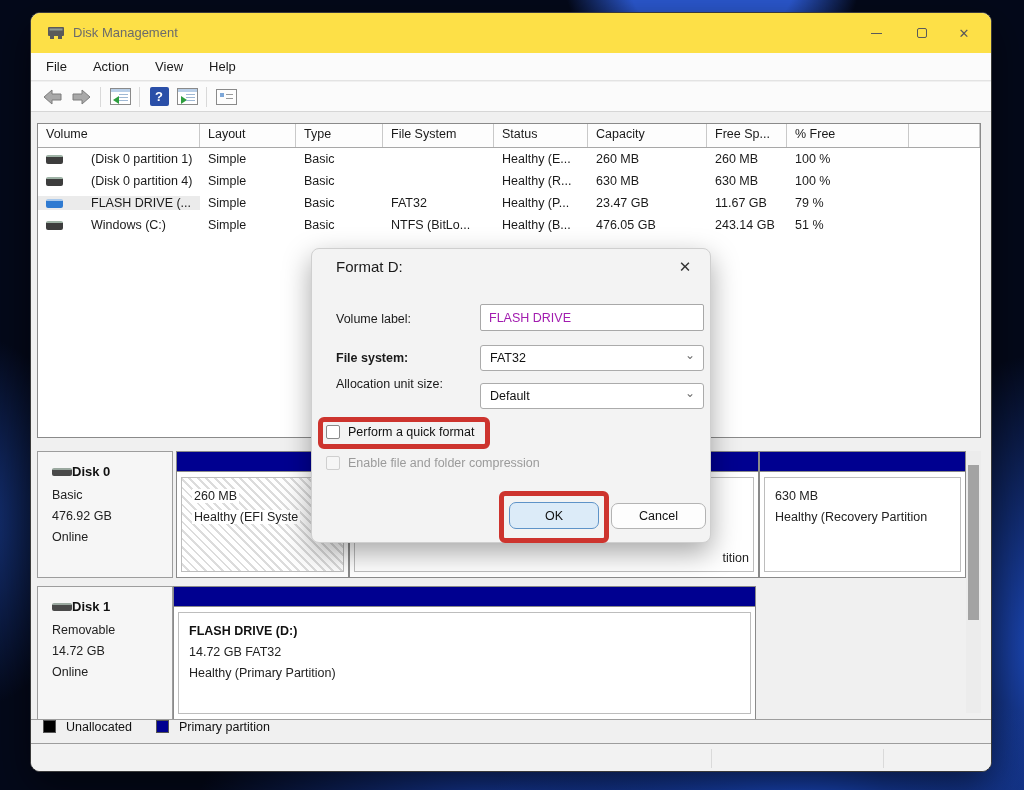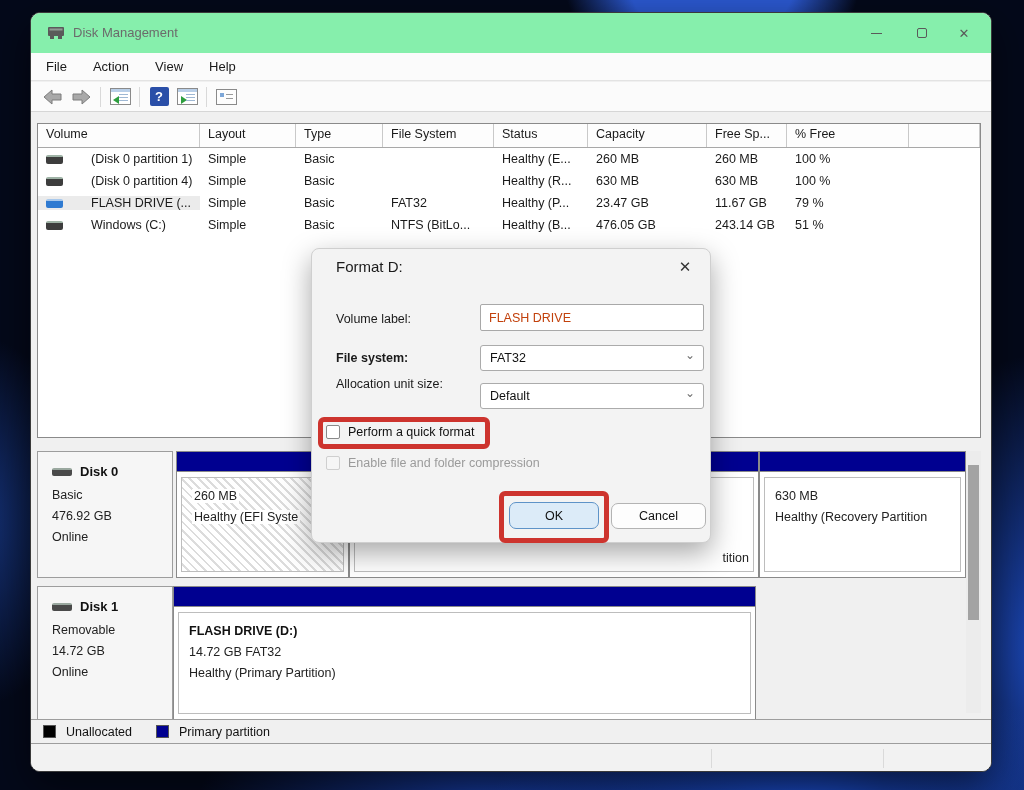--- a/index.html
+++ b/index.html
@@ -13,21 +13,21 @@
       radial-gradient(ellipse 420px 180px at 48% 102%, #163a9e 0%, rgba(22,58,158,0) 70%),
       radial-gradient(ellipse 170px 260px at -3% 66%, #16357e 0%, rgba(22,53,126,0) 72%),
       #04091a;
   }
   .window {
     position:absolute; left:30px; top:12px; width:962px; height:760px;
     background:#f0f0f0; border-radius:10px; overflow:hidden;
     box-shadow:0 14px 40px rgba(0,0,0,0.55); border:1px solid #3a3a3a;
   }
   
-  .titlebar { position:absolute; left:0; top:0; width:100%; height:40px; background:#86efac; }
+  .titlebar { position:absolute; left:0; top:0; width:100%; height:40px; background:#fde047; }
   .titlebar .app-icon { position:absolute; left:16px; top:11px; }
   .titlebar .title { position:absolute; left:42px; top:12px; font-size:13px; color:#6b6b6b; }
   .winctl { position:absolute; top:0; width:46px; height:40px; display:flex; align-items:center; justify-content:center; color:#5a5a5a; }
   .ctl-min { right:92px; } .ctl-max { right:46px; } .ctl-close { right:4px; font-size:13px; }
   .ctl-min .bar { width:11px; height:1px; background:#5a5a5a; }
   .ctl-max .box { width:10px; height:10px; border:1px solid #5a5a5a; border-radius:2px; }
   
   .menubar { position:absolute; left:0; top:40px; width:100%; height:28px; background:#fbfbfb; border-bottom:1px solid #e3e3e3; display:flex; align-items:center; padding-left:15px; gap:26px; }
   .menubar span { font-size:13px; color:#1a1a1a; }
   
@@ -43,46 +43,46 @@
   .vl-row { height:22px; align-items:center; }
   .vl-row > div { font-size:12.5px; color:#1a1a1a; padding-left:8px; white-space:nowrap; overflow:hidden;gap:28px; }
   .vol-cell { display:flex; align-items:center; gap:6px; }
   .vol-cell.selected { background:#ebebeb; }
   .drive-ic { width:17px; height:9px; border-radius:2px; background:#3d3d3d; border-top:2px solid #9fb3a6; flex:0 0 auto; }
   .drive-ic.blue { background:#2f7ad1; border-top:2px solid #a9c9ec; }
   
   .graph { position:absolute; left:6px; top:425px; width:944px; height:281px; background:#f0f0f0; }
   .disk-row { position:absolute; left:0; }
   .disk-label { position:absolute; left:0; top:0; width:136px; height:100%; background:#f6f6f6; border:1px solid #9d9d9d; padding:12px 0 0 14px; }
-  .disk-label .dname { display:flex; align-items:center; gap:8px; font-size:13px; font-weight:bold; color:#111; margin-bottom:6px; }
+  .disk-label .dname { display:flex; align-items:center; font-size:13px; font-weight:bold; color:#111; margin-bottom:6px; }
   .disk-label .dline { font-size:12.5px; color:#222; line-height:21px; }
   .dl-ic { width:20px; height:8px; border-radius:2px; background:#4a4a4a; border-top:2px solid #9aa89f; }
   .pstrip { position:absolute; top:0; height:100%; display:flex; }
   .pcell { position:relative; height:100%; border:1px solid #8a8a8a; background:#fff; }
   .pband { position:absolute; left:0; top:0; right:0; height:20px; background:#000090; border-bottom:1px solid #8a8a8a; }
   .pbody { position:absolute; left:4px; right:4px; top:25px; bottom:5px; background:#fff; border:1px solid #bdbdbd; padding:8px 0 0 10px; overflow:hidden; }
   .pbody.hatch { background:repeating-linear-gradient(45deg, #ffffff 0 4px, #dcdcdc 4px 6px); }
   .ptitle { font-size:12.5px; font-weight:bold; color:#111; line-height:21px; white-space:nowrap; }
   .pline { font-size:12.5px; color:#222; line-height:21px; white-space:nowrap; }
   .chip { background:#fff; padding:0 2px; }
   .frag { position:absolute; right:4px; bottom:6px; font-size:12.5px; color:#222; }
   .vscroll { position:absolute; right:0; top:13px; width:15px; height:262px; background:#ececec; }
   .vscroll .thumb { position:absolute; left:2px; top:14px; width:11px; height:155px; background:#a3a3a3; }
   
-  .legend { position:absolute; left:0; top:706px; width:100%; height:25px; background:#f0f0f0; border-top:1px solid #9d9d9d; border-bottom:1px solid #9d9d9d; display:flex; align-items:center; padding-left:12px; gap:10px; }
+  .legend { position:absolute; left:0; top:706px; width:100%; height:25px; background:#f0f0f0; border-top:1px solid #9d9d9d; border-bottom:1px solid #9d9d9d; display:flex; align-items:flex-start; padding-left:12px; gap:10px; }
   .lsq { width:13px; height:13px; border:1px solid #555; }
   .legend span { font-size:12.5px; color:#111; margin-right:14px; }
   .statusbar { position:absolute; left:0; top:731px; width:100%; height:29px; background:#f2f2f2; }
   .statusbar .sdiv { position:absolute; top:5px; width:1px; height:19px; background:#dadada; }
   
   .dialog { position:absolute; left:280px; top:235px; width:400px; height:295px; background:#f3f3f3; border-radius:8px; box-shadow:0 10px 28px rgba(0,0,0,0.35); border:1px solid #cfcfcf; z-index:50; }
   .dlg-title { position:absolute; left:24px; top:9px; font-size:15px; color:#1a1a1a; }
   .dlg-close { position:absolute; right:14px; top:7px; font-size:15px; color:#333; width:22px; height:22px; display:flex; align-items:center; justify-content:center; }
   .dlg-label { position:absolute; left:24px; font-size:12.5px; color:#1a1a1a; }
-  .dlg-input { position:absolute; left:168px; width:224px; height:27px; background:#fff; border:1px solid #a8a8a8; border-radius:2px; font-family:"Liberation Sans",sans-serif; font-size:12.5px; color:#c2410c; padding-left:8px; }
+  .dlg-input { position:absolute; left:168px; width:224px; height:27px; background:#fff; border:1px solid #a8a8a8; border-radius:2px; font-family:"Liberation Sans",sans-serif; font-size:12.5px; color:#a21caf; padding-left:8px; }
   .dlg-select { position:absolute; left:168px; width:224px; height:26px; background:#fff; border:1px solid #ababab; border-radius:3px; display:flex; align-items:center; padding-left:9px; font-size:12.5px; color:#111; }
   .dlg-select .chev { position:absolute; right:8px; color:#707070; font-size:12px; top:2px; }
   .cb-row { position:absolute; display:flex; align-items:center; gap:8px; }
   .cb-box { width:14px; height:14px; background:#fff; border:1px solid #8a8a8a; border-radius:2px; }
   .cb-box.disabled { border-color:#cfcfcf; background:#f6f6f6; }
   .cb-label { font-size:12.5px; color:#111; }
   .cb-label.disabled { color:#9b9b9b; }
   .btn { position:absolute; display:flex; align-items:center; justify-content:center; font-size:12.5px; color:#111; border-radius:7px; }
   .btn-ok { left:197px; top:253px; width:90px; height:27px; background:#dcebf8; border:1px solid #5e93c8; }
   .btn-cancel { left:299px; top:254px; width:95px; height:26px; background:#fdfdfd; border:1px solid #b3b3b3; }

